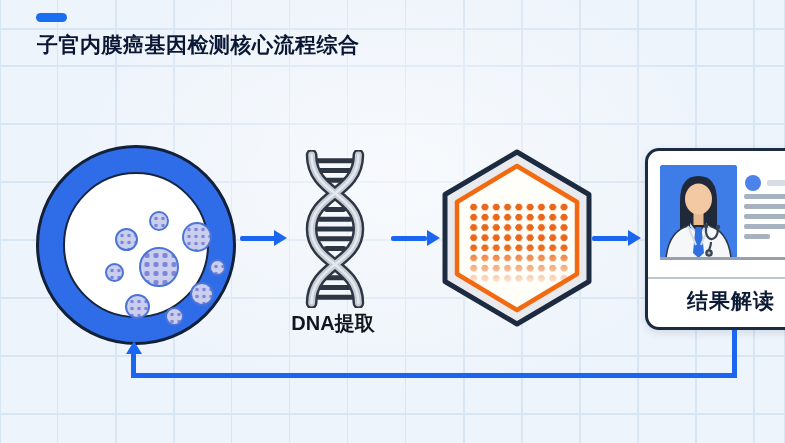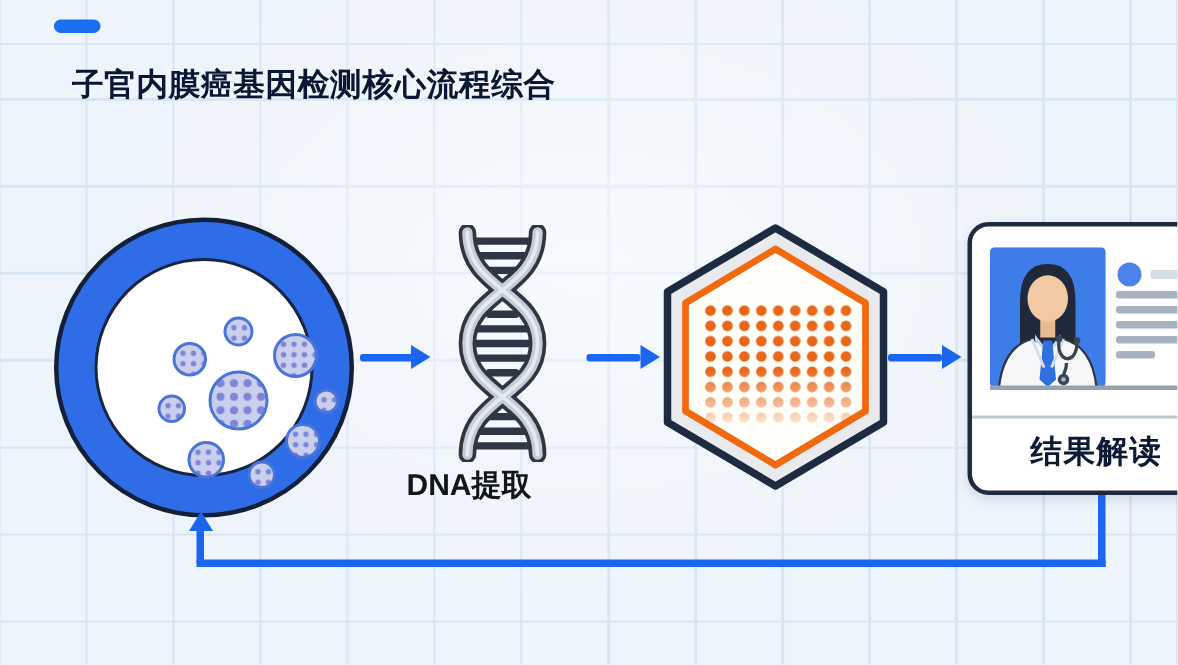--- a/index.html
+++ b/index.html
@@ -12,21 +12,21 @@
     position:relative;width:785px;height:443px;overflow:hidden;
     background-color:#eef4fb;
     background-image:
       radial-gradient(ellipse at 50% 40%, rgba(255,255,255,0.55) 0%, rgba(255,255,255,0) 60%),
       repeating-linear-gradient(0deg, #d8e5f3 0px, #d8e5f3 1.5px, transparent 1.5px, transparent 58px),
       repeating-linear-gradient(90deg, #d8e5f3 0px, #d8e5f3 1.5px, transparent 1.5px, transparent 58px);
     background-position:0 0, 0 30px, -1px 0;
   }
   
   .accent{position:absolute;left:36px;top:13px;width:31px;height:9px;border-radius:5px;background:#1a6ef0;}
-  h1.title{position:absolute;left:36px;top:30px;margin:12px;font-size:21px;font-weight:700;color:#0a1734;letter-spacing:.5px;}
+  h1.title{position:absolute;left:36px;top:30px;margin:1px;font-size:21px;font-weight:700;color:#0a1734;letter-spacing:.5px;}
   
   .sample{position:absolute;left:36px;top:145px;width:200px;height:200px;border-radius:50%;
     background:#2e6ce8;border:3px solid #12203a;box-sizing:border-box;}
   .sample-inner{position:absolute;left:24px;top:24px;width:146px;height:146px;border-radius:50%;
     background:#ffffff;border:2px solid #17253f;box-sizing:border-box;}
   .cell{position:absolute;border-radius:50%;background-color:#cbcfee;border:2px solid #4a74d8;box-sizing:border-box;
     background-image:radial-gradient(circle,#7f85d8 1.6px,transparent 2.1px);background-size:7px 7px;background-position:1.5px 2px;}
   .cell.big{background-image:radial-gradient(circle,#7f85d8 2.5px,transparent 3px);background-size:9px 9px;}
   
   .c1{left:74px;top:73px;width:40px;height:40px;}   
@@ -38,21 +38,21 @@
   .c7{left:60px;top:120px;width:25px;height:25px;}  
   .c8{left:125px;top:108px;width:24px;height:24px;} 
   .c9{left:100px;top:133px;width:19px;height:19px;} 
   
   .aline{position:absolute;height:5px;background:#1b66f0;border-radius:2px;}
   .ahead-r{position:absolute;width:0;height:0;border-top:8px solid transparent;border-bottom:8px solid transparent;border-left:13px solid #1b66f0;}
   .ahead-u{position:absolute;width:0;height:0;border-left:8px solid transparent;border-right:8px solid transparent;border-bottom:13px solid #1b66f0;}
   .fb{position:absolute;background:#1b66f0;}
   
   .dna{position:absolute;left:296px;top:150px;}
-  .dna-label{position:absolute;left:271px;top:310px;width:124px;font-size:20px;font-weight:600;color:#10151e;}
+  .dna-label{position:absolute;left:271px;top:310px;width:124px;text-align:center;font-size:20px;font-weight:600;color:#10151e;}
   
   .hex{position:absolute;left:439px;top:149px;}
   .chip-dots{position:absolute;left:466px;top:201px;width:103px;height:82px;
     background-image:radial-gradient(circle,#e8671b 3.2px,transparent 3.8px);
     background-size:11.3px 10.2px;background-position:2px 1px;
     -webkit-mask-image:linear-gradient(180deg,#000 55%,rgba(0,0,0,0.15) 100%);
     mask-image:linear-gradient(180deg,#000 55%,rgba(0,0,0,0.15) 100%);}
   
   .card{position:absolute;left:645px;top:148px;width:172px;height:182px;box-sizing:border-box;
     background:#ffffff;border:3px solid #1d2b40;border-radius:14px;box-shadow:0 3px 8px rgba(20,40,80,.12);}

